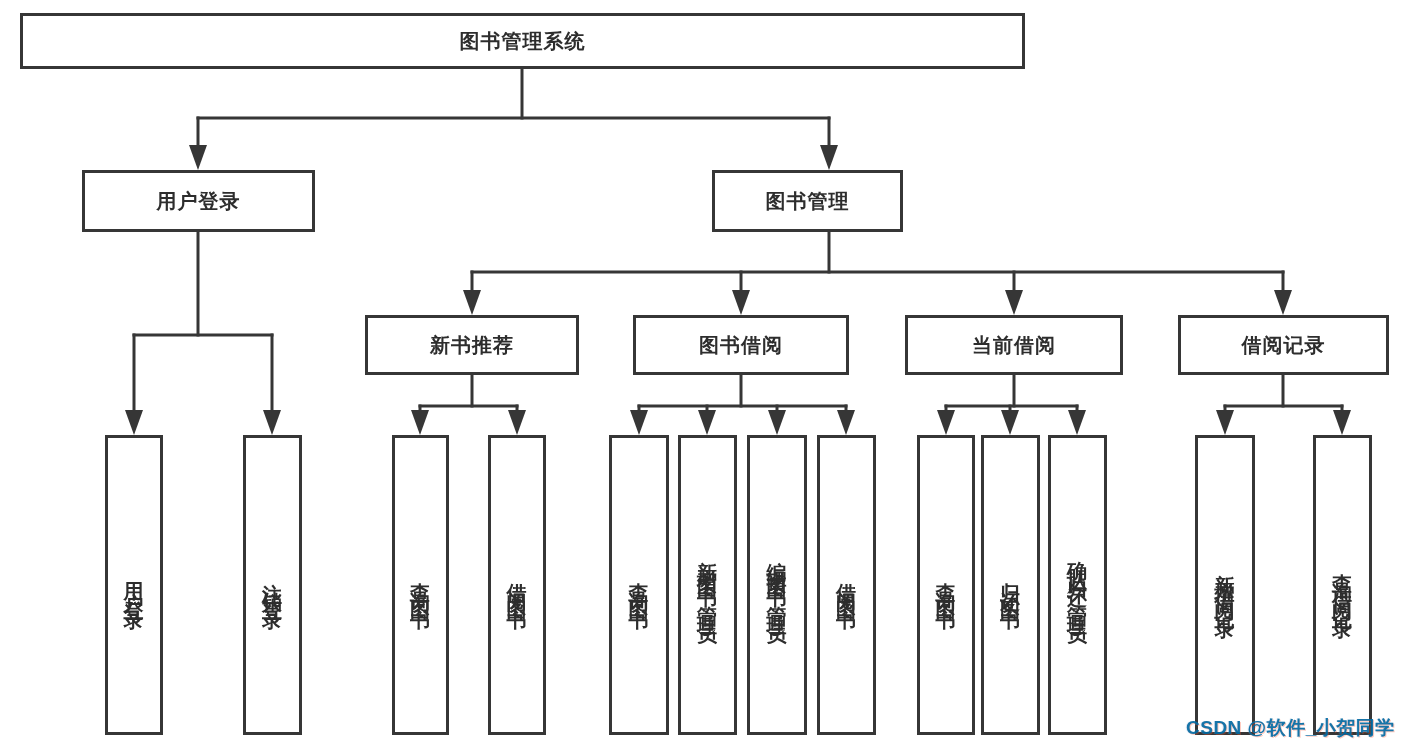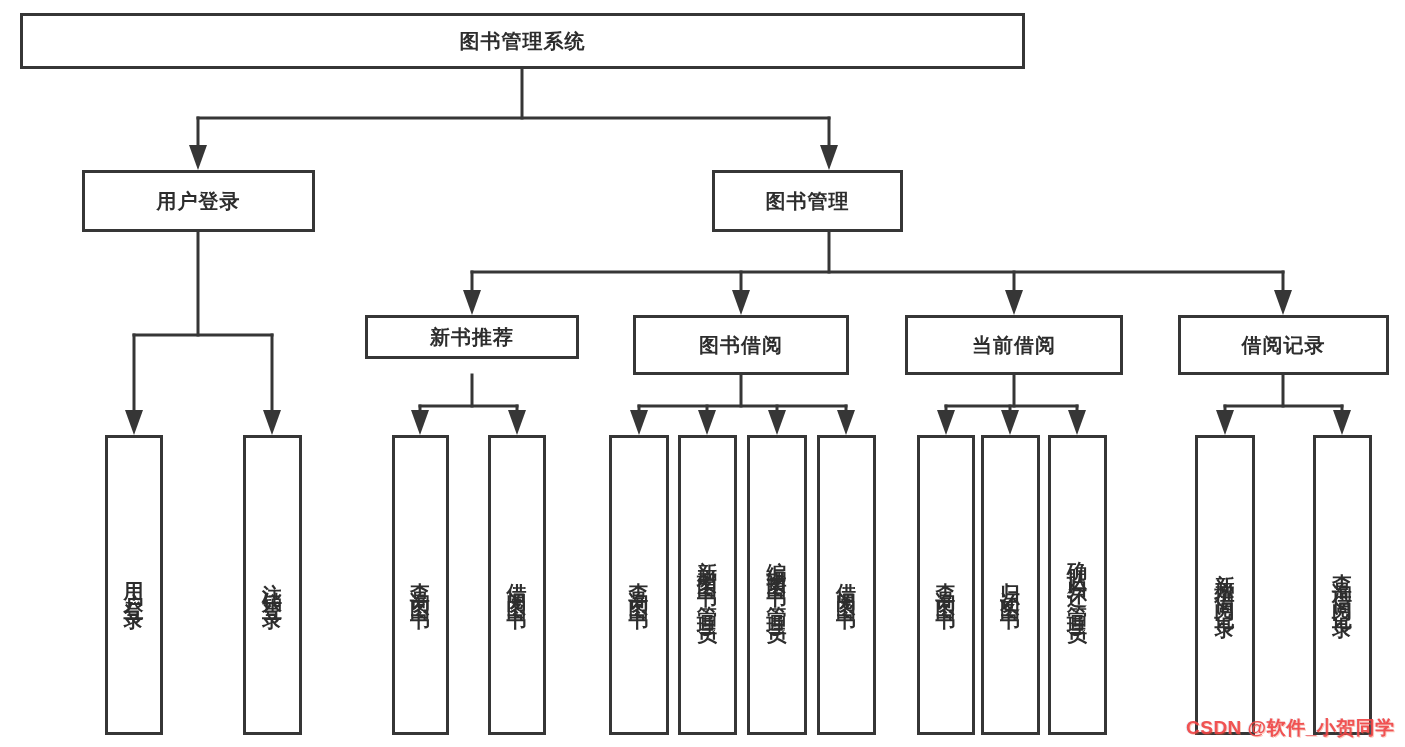--- a/index.html
+++ b/index.html
@@ -50,21 +50,21 @@
     letter-spacing: 9px;
     font-size: 20px;
     line-height: 1;
   }
   .watermark {
     position: absolute;
     left: 1186px;
     top: 715px;
     z-index: 3;
     font-size: 19px;
-    color: #ef4444;
+    color: #0369a1;
     letter-spacing: 0.5px;
     white-space: nowrap;
     text-shadow: 1px 1px 0 rgba(252, 85, 49, 0.35), -1px 0 0 rgba(140, 170, 220, 0.25);
     opacity: 0.92;
   }
 </style>
 </head>
 <body>
 
 <div class="stage">
@@ -129,21 +129,21 @@
       <polygon points="1216,410 1234,410 1225,435"></polygon>
     <path d="M1342 406 V412"></path>
       <polygon points="1333,410 1351,410 1342,435"></polygon>
   </svg>
 
   <div class="box" style="left:20px; top:13px; width:1005px; height:56px;">图书管理系统</div>
 
   <div class="box lvl2" style="left:82px; top:170px; width:233px; height:62px;">用户登录</div>
   <div class="box lvl2" style="left:712px; top:170px; width:191px; height:62px;">图书管理</div>
 
-  <div class="box lvl3" style="left:365px; top:315px; width:214px; height:44px;">新书推荐</div>
+  <div class="box lvl3" style="left:365px; top:315px; width:214px; height:60px;">新书推荐</div>
   <div class="box lvl3" style="left:905px; top:315px; width:218px; height:60px;">当前借阅</div>
   <div class="box lvl3" style="left:633px; top:315px; width:216px; height:60px;">图书借阅</div>
   <div class="box lvl3" style="left:1178px; top:315px; width:211px; height:60px;">借阅记录</div>
 
   <div class="box leaf" style="left:105px; width:58px;">
     <span class="v">用户登录</span>
   </div>
   <div class="box leaf" style="left:243px; width:59px;">
     <span class="v">注销登录</span>
   </div>

